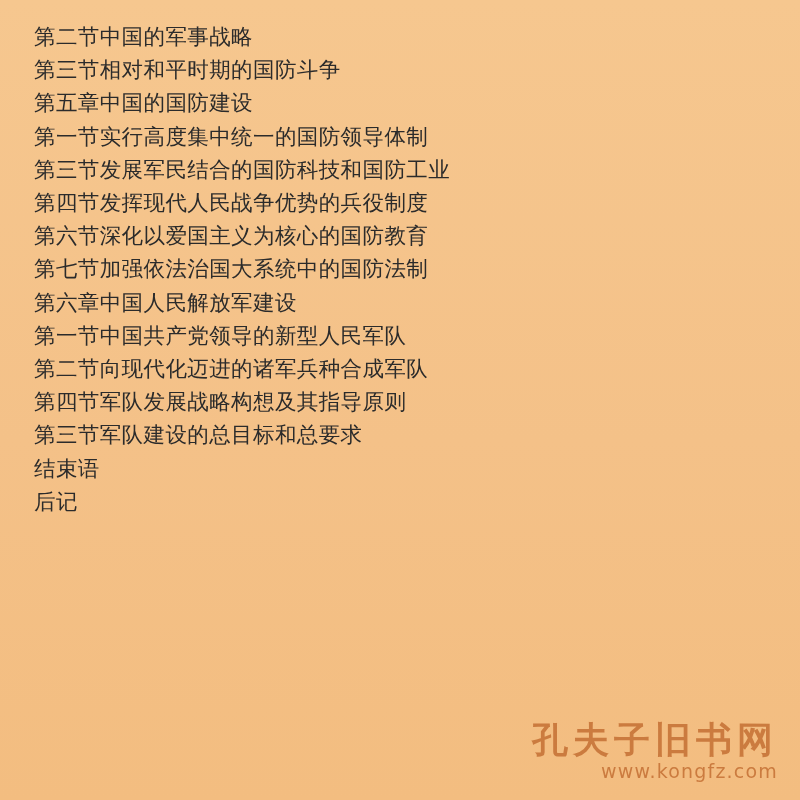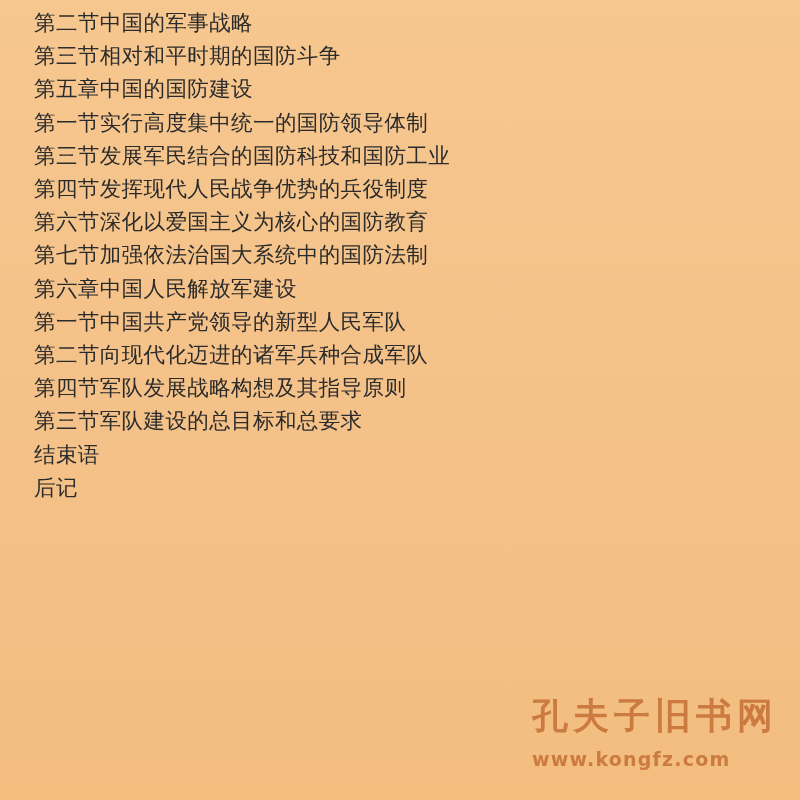--- a/index.html
+++ b/index.html
@@ -18,54 +18,54 @@
     position: absolute;
     left: 0;
     top: 0;
     width: 800px;
     height: 800px;
     background: linear-gradient(180deg, #f6c78f 0%, #f4c188 55%, #f3bd80 100%);
   }
   .toc {
     position: absolute;
     left: 34px;
-    top: 6px;
+    top: 20px;
     width: 720px;
   }
   .toc-line {
     color: #2b2b2b;
     font-size: 21.5px;
     line-height: 33.2px;
     letter-spacing: 0.4px;
     white-space: nowrap;
     font-family: "DejaVu Sans", "Liberation Sans", sans-serif;
   }
   .watermark {
     position: absolute;
     right: 22px;
-    bottom: 30px;
+    bottom: 18px;
+    text-align: right;
     user-select: none;
   }
   .wm-title {
     font-size: 36px;
     font-weight: bold;
     color: #c8763a;
     letter-spacing: 5px;
     font-family: "DejaVu Serif", "Liberation Serif", serif;
     opacity: 0.92;
     line-height: 1.15;
   }
   .wm-url {
     font-size: 19px;
     color: #c8763a;
     letter-spacing: 1.2px;
     font-family: "DejaVu Sans", "Liberation Sans", sans-serif;
     opacity: 0.92;
-    margin-top: 12px;
-    font-weight: bold;
+    margin-top: 0;
   }
 </style>
 </head>
 <body>
 
 <div class="page">
 
   <div class="toc">
     <div class="toc-line">第二节中国的军事战略</div>
     <div class="toc-line">第三节相对和平时期的国防斗争</div>

